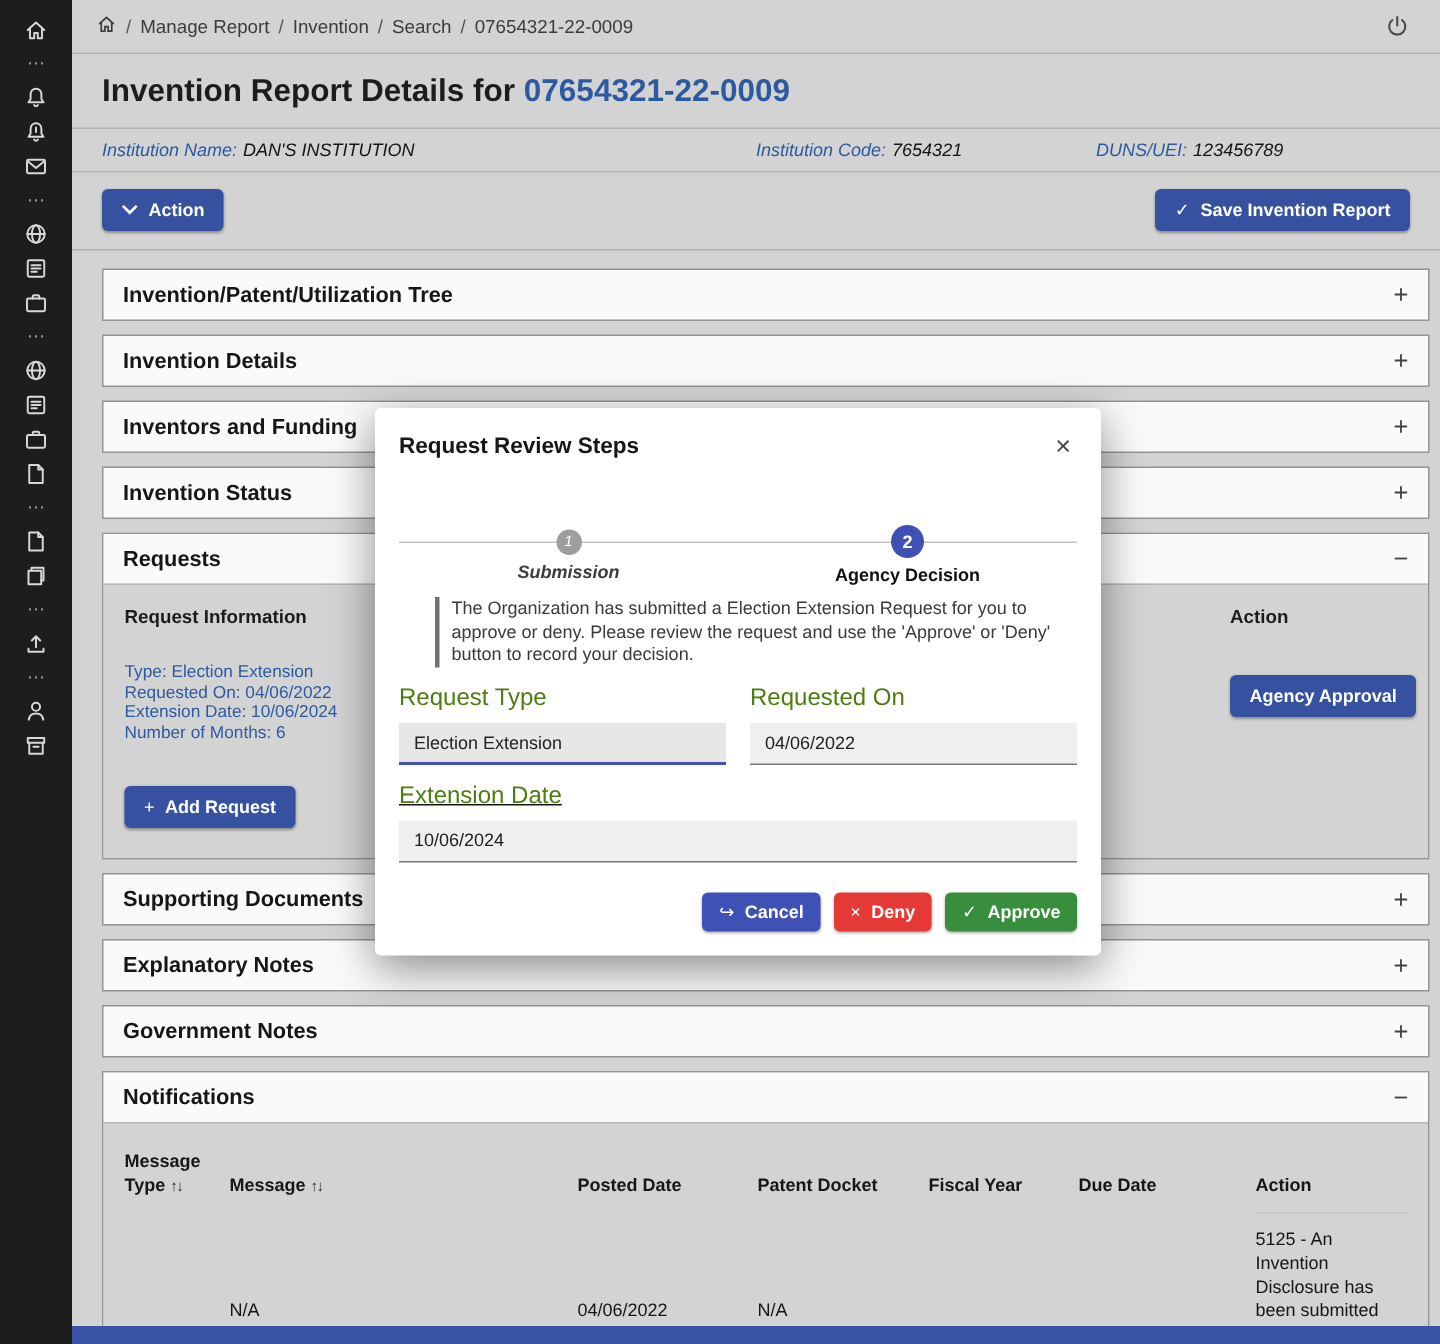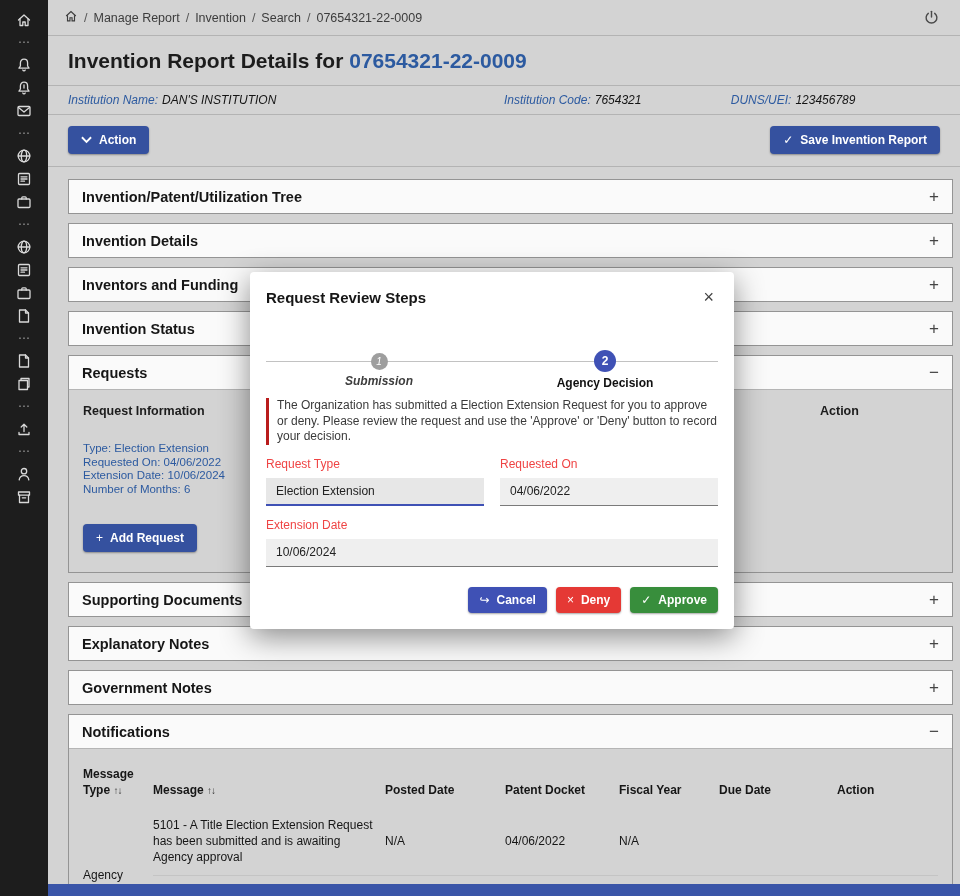--- a/index.html
+++ b/index.html
@@ -73,24 +73,24 @@
   .modal-close { font-size:18px; color:#444; cursor:pointer; line-height:1; padding:0 4px; }
   .stepper { position:relative; display:flex; margin:44px 0 8px; }
   .step-line { position:absolute; left:0; right:0; top:11px; height:1px; background:#c2c2c2; }
   .step { flex:1; display:flex; flex-direction:column; align-items:center; position:relative; }
   .step-circle { border-radius:50%; color:#fff; display:flex; align-items:center; justify-content:center; z-index:1; }
   .step-circle.grey { width:17px; height:17px; margin-top:3px; background:#9e9e9e; font-size:10px; font-style:italic; }
   .step-circle.blue { width:22px; height:22px; background:#3f51b5; font-size:12px; font-weight:bold; }
   .step-label { margin-top:4px; font-size:12px; }
   .step-label.inactive { font-style:italic; color:#3d3d3d; font-weight:600; }
   .step-label.active { font-weight:bold; color:#111; }
-  .modal-message { margin-top:2px; border-left:3px solid #b91c1c; padding-left:8px; font-size:12px; line-height:1.3; color:#3a3a3a; }
+  .modal-message { margin-top:2px; border-left:3px solid #737373; padding-left:8px; font-size:12px; line-height:1.3; color:#3a3a3a;margin-left:24px; }
   .modal-form { margin-top:12px; display:grid; grid-template-columns:1fr 1fr; column-gap:16px; row-gap:12px; }
-  .field.full { grid-column:1 / -1; }
-  .field label { display:block; color:#ef4444; font-size:12px; margin-bottom:7px; cursor:default; }
+  .field.full { grid-column:1 / -1;text-decoration:underline; }
+  .field label { display:block; color:#4d7c0f; font-size:16px; margin-bottom:7px; cursor:default; }
   .field input { width:100%; height:28px; background:#efefef; border:none; border-bottom:1px solid #7a7a7a; padding:0 10px; font-size:12px; color:#222; font-family:inherit; }
   .field input.focused { background:#e7e7e7; border-bottom:2px solid #3f51b5; }
   .modal-actions { margin-top:20px; display:flex; justify-content:flex-end; gap:9px; }
   .modal-actions .btn { padding:6px 11px; }
   .btn-cancel { background:#3f51b5; }
   .btn-deny { background:#e53935; }
   .btn-approve { background:#388e3c; }
 </style>
 </head>
 <body>
@@ -305,20 +305,23 @@
             <div><span>Extension Date:</span> <span>10/06/2024</span></div>
             <div><span>Number of Months:</span> <span>6</span></div>
           </div>
           <button class="btn btn-blue req-add">
             <span class="glyph">+</span>
             <span>Add Request</span>
           </button>
         </div>
         <div class="req-right">
           <div class="req-col-header">Action</div>
+          <button class="btn btn-blue">
+            <span>Agency Approval</span>
+          </button>
         </div>
       </div>
     </div>
 
     <div class="section">
       <div class="section-header">
         <span>Supporting Documents</span>
         <span class="section-toggle">+</span>
       </div>
     </div>
@@ -347,21 +350,20 @@
           <div class="nh"><span>Message Type</span> <span class="sort">↑↓</span></div>
           <div class="nh"><span>Message</span> <span class="sort">↑↓</span></div>
           <div class="nh">Posted Date</div>
           <div class="nh">Patent Docket</div>
           <div class="nh">Fiscal Year</div>
           <div class="nh">Due Date</div>
           <div class="nh">Action</div>
 
           <div class="nc agency-cell">Agency</div>
 
-          <div class="nc">5101 - A Title Election Extension Request has been submitted and is awaiting Agency approval</div>
           <div class="nc">N/A</div>
           <div class="nc">04/06/2022</div>
           <div class="nc">N/A</div>
           <div class="nc"></div>
           <div class="nc"></div>
 
           <div class="nc row2">5125 - An Invention Disclosure has been submitted and is awaiting Agency acceptance.</div>
           <div class="nc row2">N/A</div>
           <div class="nc row2">04/06/2022</div>
           <div class="nc row2">N/A</div>

